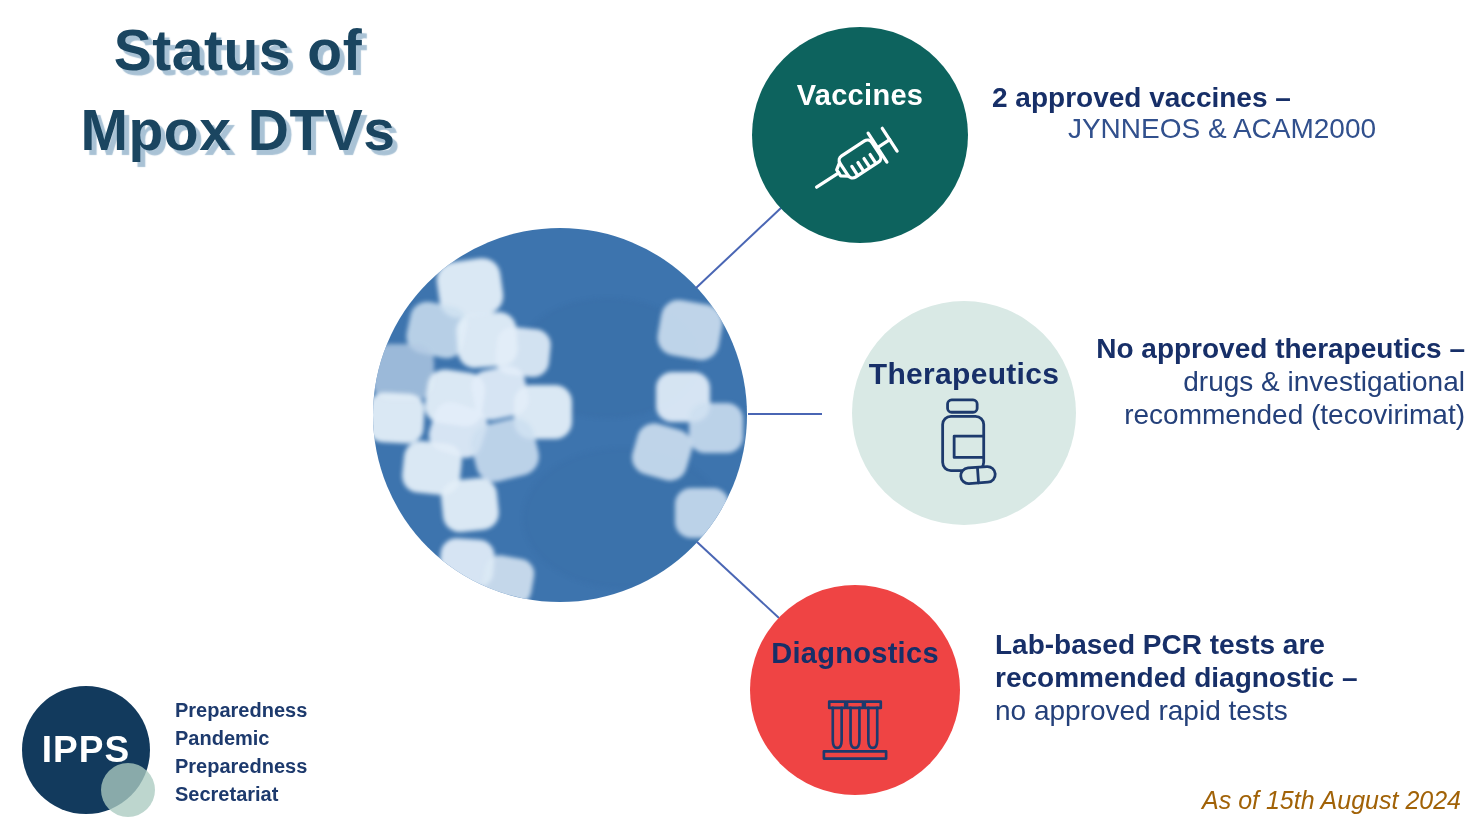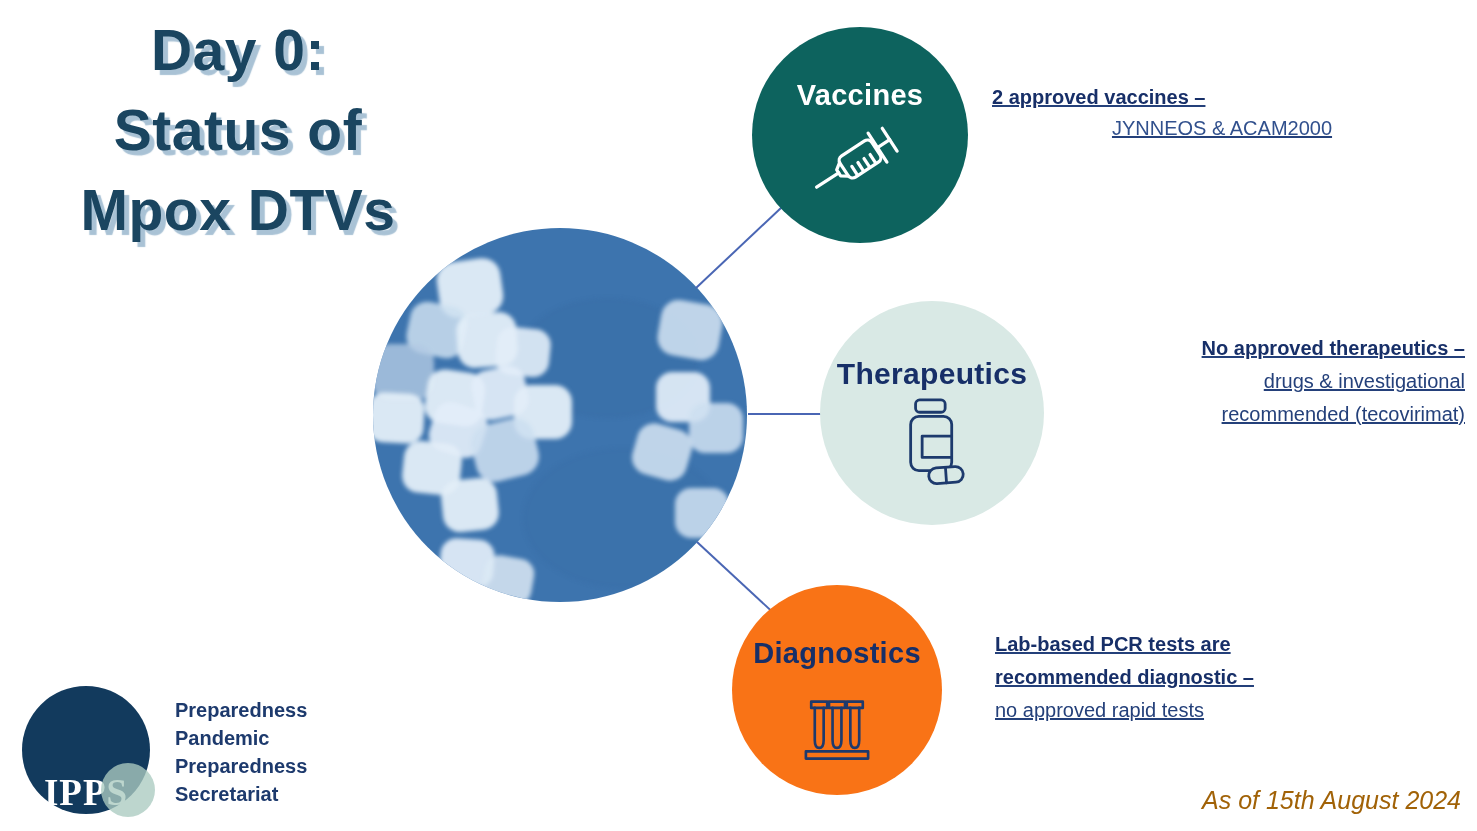--- a/index.html
+++ b/index.html
@@ -22,37 +22,37 @@
   .connectors{position:absolute;left:0;top:0;pointer-events:none;}
   .connectors line{stroke:#4a66b4;stroke-width:2;}
   
   .node{
     position:absolute;border-radius:50%;
     display:flex;flex-direction:column;align-items:center;justify-content:center;
   }
   .node-label{font-weight:700;letter-spacing:0.3px;}
   .node-vaccines{left:752px;top:27px;width:216px;height:216px;background:#0d635e;padding-top:0;}
   .node-vaccines .node-label{color:#ffffff;font-size:29px;margin-top:14px;}
-  .node-therapeutics{left:820px;top:301px;width:224px;height:224px;background:#d9e9e5;}
+  .node-therapeutics{left:852px;top:301px;width:224px;height:224px;background:#d9e9e5;}
   .node-therapeutics .node-label{color:#172f68;font-size:30px;margin-top:22px;}
-  .node-diagnostics{left:732px;top:585px;width:210px;height:210px;background:#f97316;gap:24px;}
+  .node-diagnostics{left:750px;top:585px;width:210px;height:210px;background:#ef4444;gap:24px;}
   .node-diagnostics .node-label{color:#172f68;font-size:29px;margin-top:24px;}
   .node-icon{margin-top:4px;}
   
-  .desc{position:absolute;font-size:20px;line-height:33px;color:#24407a;text-decoration:underline;}
+  .desc{position:absolute;font-size:28px;line-height:33px;color:#24407a;}
   .desc .bold{font-weight:700;color:#172f68;}
   .desc-vaccines{left:992px;top:82px;width:460px;text-align:left;line-height:31px;}
   .desc-vaccines .lt{color:#31508d;text-align:center;}
   .desc-therapeutics{left:1040px;top:332px;width:425px;text-align:right;}
   .desc-diagnostics{left:995px;top:628px;width:385px;text-align:left;}
   
   .logo{position:absolute;left:22px;top:686px;}
   .logo-circle{
     position:absolute;left:0;top:0;width:128px;height:128px;border-radius:50%;
-    background:#123a5d;display:flex;align-items:flex-end;justify-content:center;font-family:Liberation Serif, serif;
+    background:#123a5d;display:flex;align-items:center;justify-content:center;
   }
   .logo-abbr{color:#ffffff;font-weight:700;font-size:37px;letter-spacing:1px;}
   .logo-dot{
     position:absolute;left:79px;top:77px;width:54px;height:54px;border-radius:50%;
     background:rgba(171,203,192,0.78);
   }
   .org-name{
     position:absolute;left:153px;top:10px;width:220px;
     font-size:20px;line-height:28px;font-weight:600;color:#1d3a6d;
   }
@@ -61,21 +61,20 @@
     position:absolute;right:16px;top:786px;
     font-size:25px;font-style:italic;color:#a16207;font-weight:500;
   }
   svg .stroke-navy{stroke:#1d3a6d;fill:none;stroke-width:3.4;stroke-linecap:round;stroke-linejoin:round;}
   svg .stroke-white{stroke:#ffffff;fill:none;stroke-width:3.6;stroke-linecap:round;stroke-linejoin:round;}
 </style>
 </head>
 <body>
 
 <div class="title">
-  <div>Day 0:</div>
   <div>Status of</div>
   <div>Mpox DTVs</div>
 </div>
 
 <div class="virus-wrap">
   <svg width="374" height="374" viewBox="0 0 374 374">
     <defs>
       <clipPath id="circleClip">
           <circle cx="187" cy="187" r="187"></circle>
         </clipPath>

